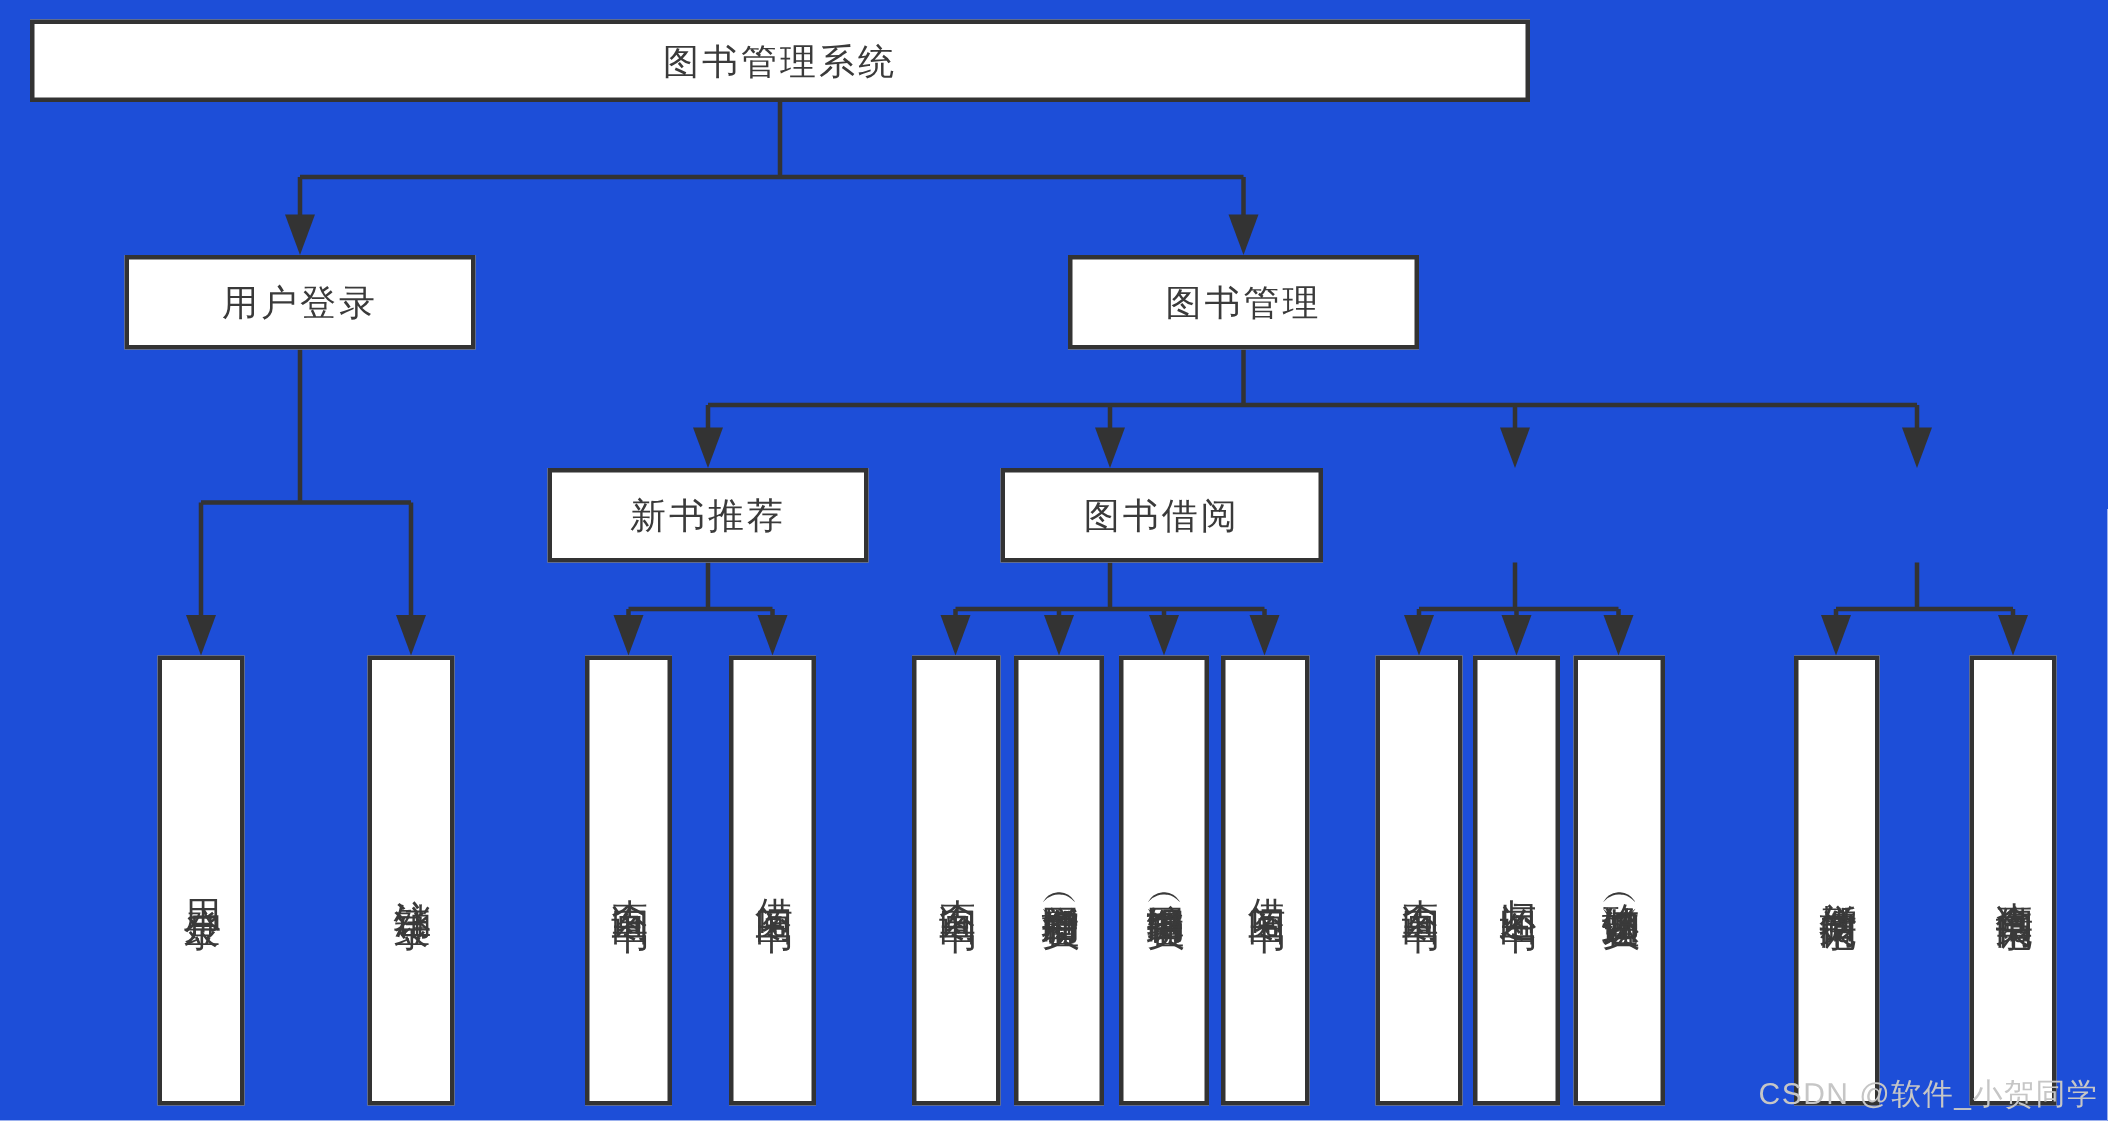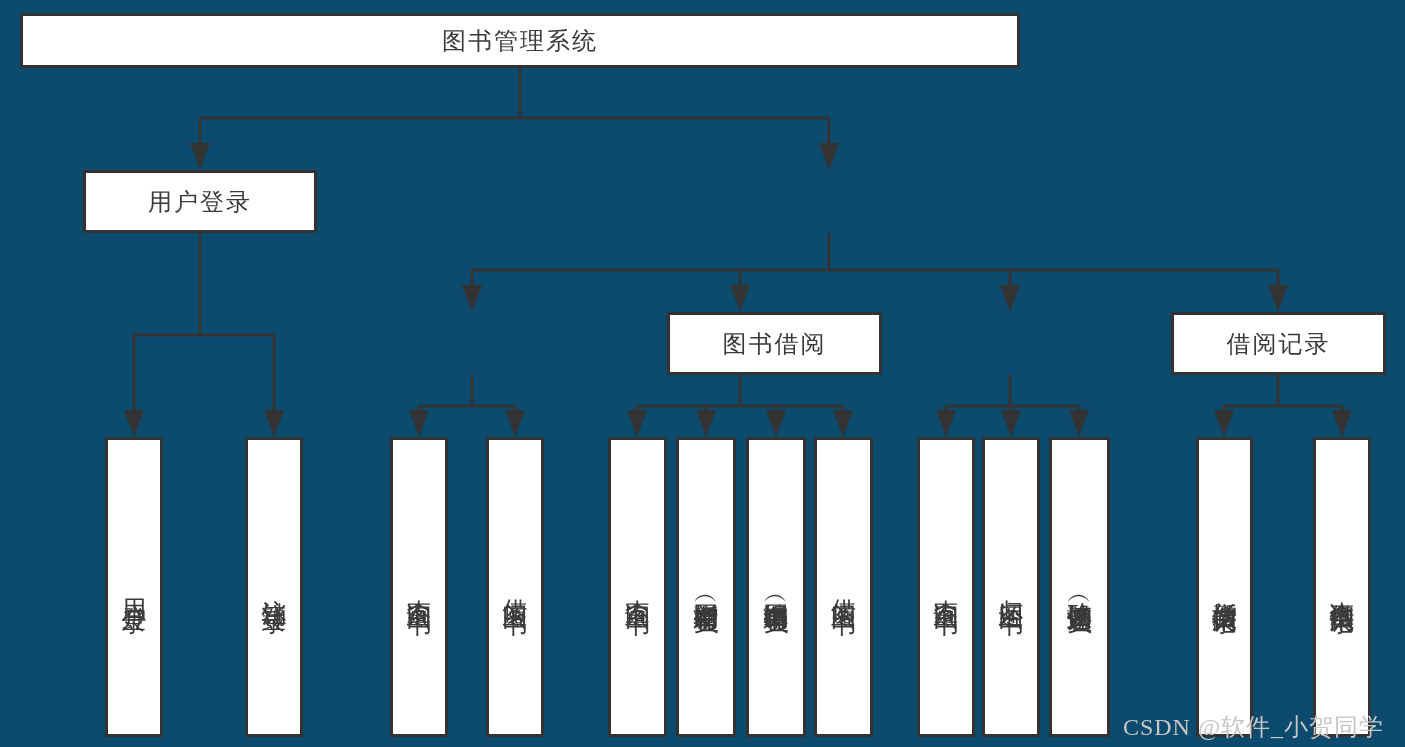--- a/index.html
+++ b/index.html
@@ -1,36 +1,36 @@
 <!DOCTYPE html>
 <html><head>
 <meta charset="utf-8">
 <style>
   html,body{margin:0;padding:0;background:#ffffff;}
   .stage{
-    position:relative;width:1405px;height:747px;background:#0c4a6e;
-    font-family:Liberation Serif, serif;overflow:hidden;
+    position:relative;width:1405px;height:747px;background:#1d4ed8;
+    font-family:Liberation Sans, sans-serif;overflow:hidden;
   }
   svg.wires{position:absolute;left:0;top:0;z-index:0;}
   .hbox{
     position:absolute;box-sizing:border-box;z-index:1;
     border:3px solid #333333;background:#ffffff;
     display:flex;align-items:center;justify-content:center;
     font-size:24px;color:#3a3a3a;letter-spacing:2px;z-index:1;
   }
   .vbox{
     position:absolute;box-sizing:border-box;z-index:1;
     border:3px solid #333333;background:#ffffff;
     display:flex;align-items:center;justify-content:center;
     writing-mode:vertical-rl;text-orientation:mixed;
     font-size:25px;color:#3a3a3a;letter-spacing:4px;line-height:1;
   }
   .watermark{
-    position:absolute;right:21px;bottom:4px;z-index:5;
-    font-size:24px;color:#c6c6c6;letter-spacing:1px;
+    position:absolute;right:6px;bottom:4px;z-index:5;
+    font-size:20px;color:#c6c6c6;letter-spacing:1px;
   }
 </style>
 </head>
 <body>
 
 <div class="stage">
 
   <svg class="wires" width="1405" height="747" viewBox="0 0 1405 747">
     <g stroke="#333333" stroke-width="3" fill="none">
 
@@ -70,23 +70,24 @@
       <polygon points="1001,410 1021,410 1011,437"></polygon>
       <polygon points="1069,410 1089,410 1079,437"></polygon>
       <polygon points="1214,410 1234,410 1224,437"></polygon>
       <polygon points="1332,410 1352,410 1342,437"></polygon>
     </g>
   </svg>
 
   <div class="hbox" style="left:20px;top:13px;width:1000px;height:55px">图书管理系统</div>
 
   <div class="hbox" style="left:83px;top:170px;width:234px;height:63px">用户登录</div>
+  <div class="hbox" style="left:712px;top:170px;width:234px;height:63px">图书管理</div>
 
+  <div class="hbox" style="left:365px;top:312px;width:214px;height:63px">新书推荐</div>
   <div class="hbox" style="left:667px;top:312px;width:215px;height:63px">图书借阅</div>
-  <div class="hbox" style="left:1171px;top:312px;width:215px;height:63px">借阅记录</div>
 
   <div class="vbox" style="left:105px;top:437px;width:58px;height:300px">用户登录</div>
   <div class="vbox" style="left:245px;top:437px;width:58px;height:300px">注销登录</div>
 
   <div class="vbox" style="left:390px;top:437px;width:58px;height:300px">查询图书</div>
   <div class="vbox" style="left:486px;top:437px;width:58px;height:300px">借阅图书</div>
 
   <div class="vbox" style="left:608px;top:437px;width:59px;height:300px">查询图书</div>
   <div class="vbox" style="left:676px;top:437px;width:60px;height:300px;letter-spacing:1px">新增图书（管理员）</div>
   <div class="vbox" style="left:746px;top:437px;width:60px;height:300px;letter-spacing:1px">编辑图书（管理员）</div>

